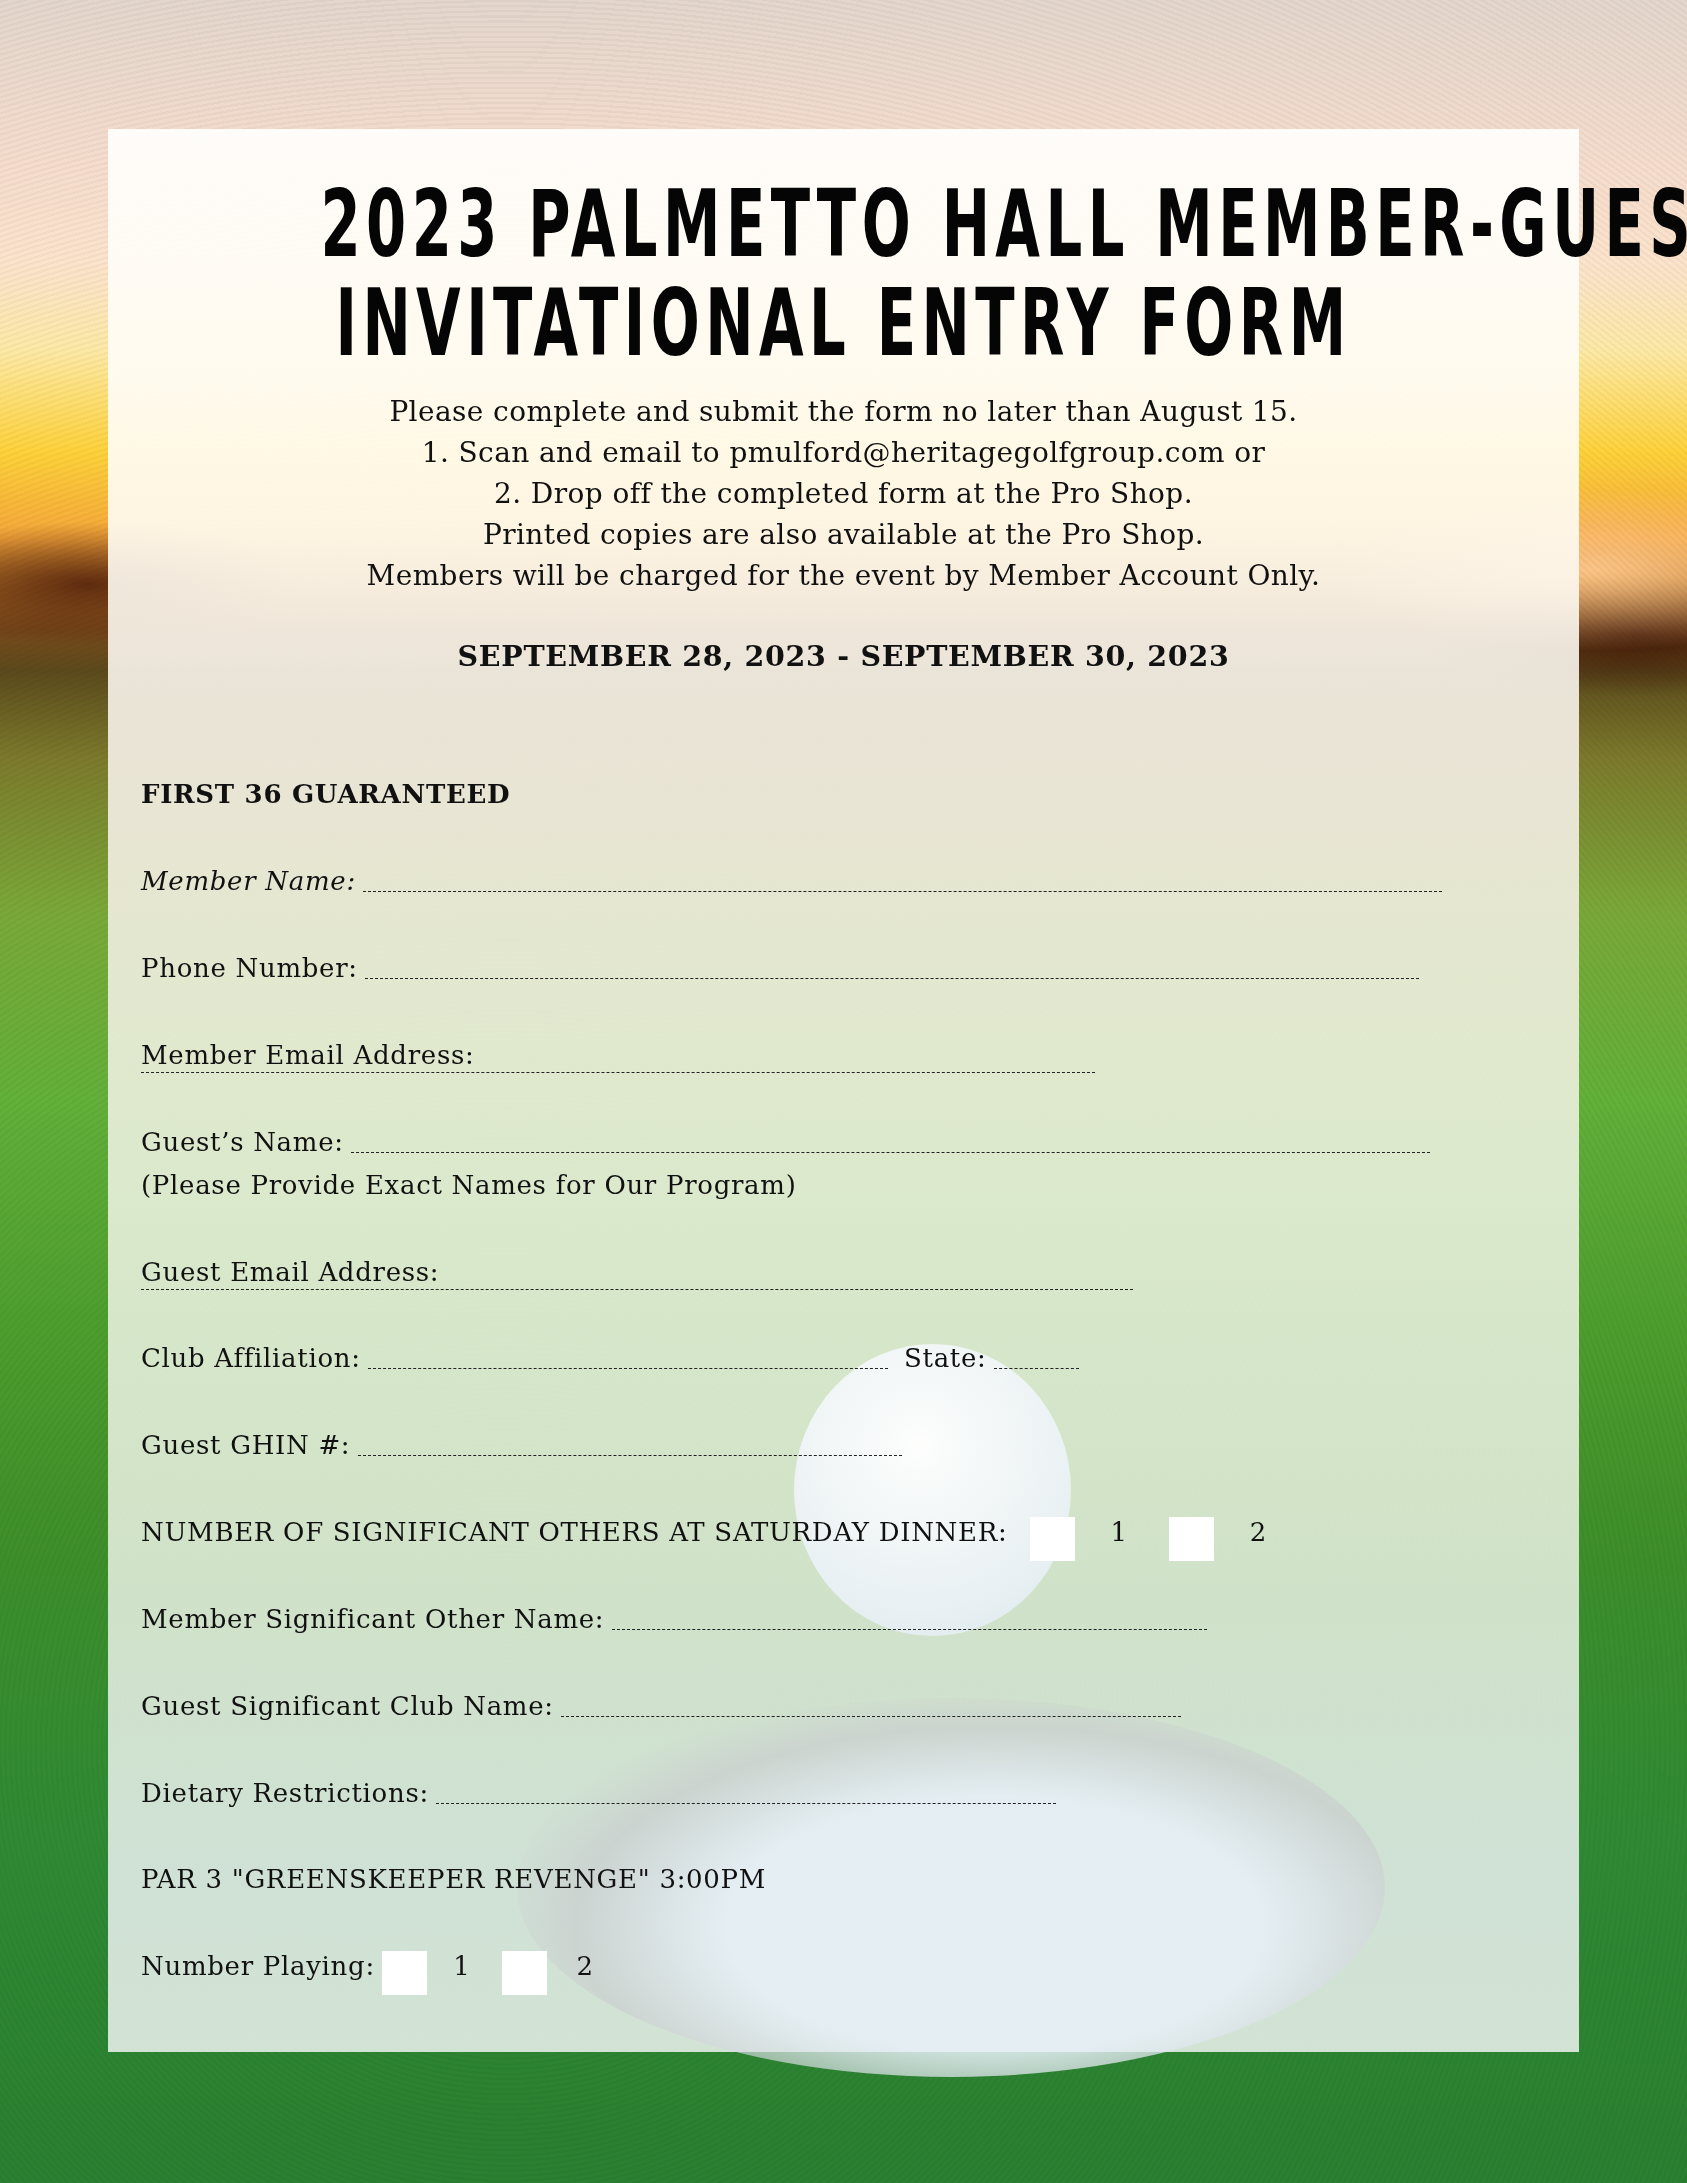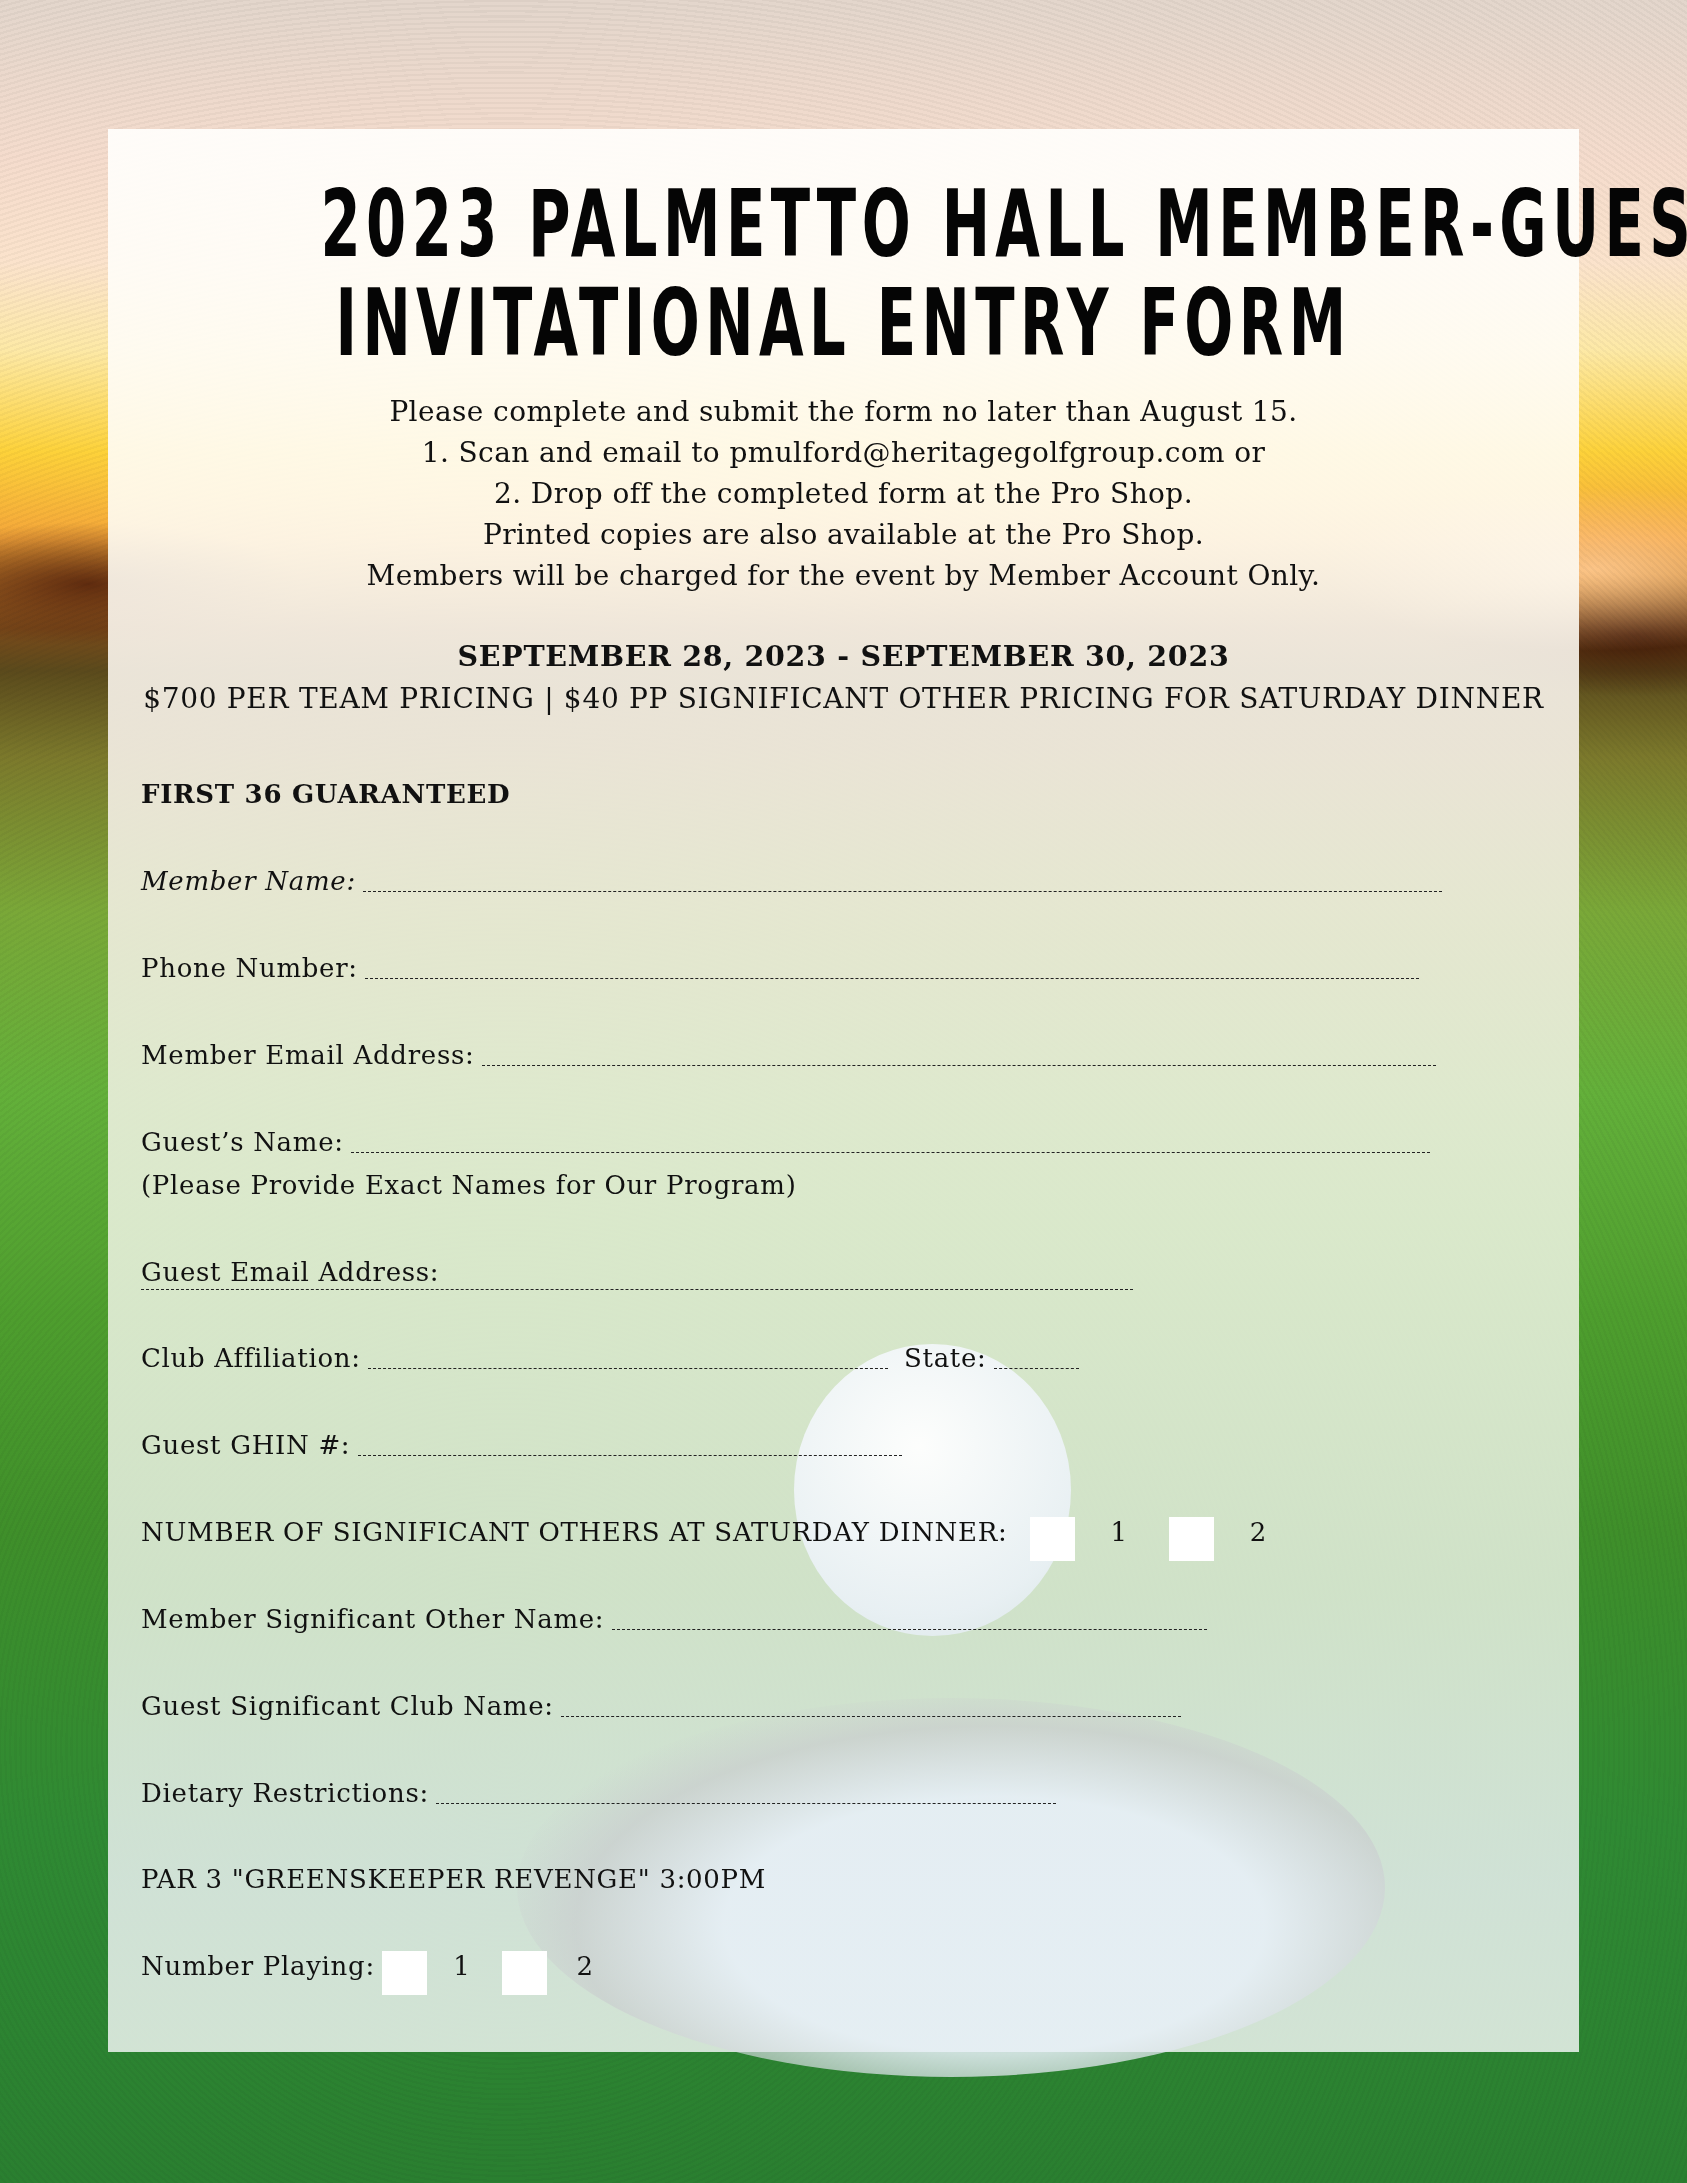--- a/index.html
+++ b/index.html
@@ -164,37 +164,36 @@
 
   <div class="instructions">
     <div>Please complete and submit the form no later than August 15.</div>
     <div>1. Scan and email to pmulford@heritagegolfgroup.com or</div>
     <div>2. Drop off the completed form at the Pro Shop.</div>
     <div>Printed copies are also available at the Pro Shop.</div>
     <div>Members will be charged for the event by Member Account Only.</div>
   </div>
 
   <div class="dates">SEPTEMBER 28, 2023 - SEPTEMBER 30, 2023</div>
-  <div class="pricing">$700 PER TEAM PRICING | $40 PP SIGNIFICANT OTHER PRICING FOR SATURDAY DINNER</div>
 
   <div class="row heading-row" style="top:779px;">
     <span>FIRST 36 GUARANTEED</span>
   </div>
 
   <div class="row" style="top:866px;font-style:italic;">
     <span class="label">Member Name:</span>
     <span class="line" style="width:1079px;"></span>
   </div>
 
   <div class="row" style="top:953px;">
     <span class="label">Phone Number:</span>
     <span class="line" style="width:1054px;"></span>
   </div>
 
-  <div class="row" style="top:1040px;">
+  <div class="row" style="top:1040px;flex-direction:column;">
     <span class="label">Member Email Address:</span>
     <span class="line" style="width:954px;"></span>
   </div>
 
   <div class="row" style="top:1127px;">
     <span class="label">Guest’s Name:</span>
     <span class="line" style="width:1079px;"></span>
   </div>
   <div class="note" style="top:1170px;">(Please Provide Exact Names for Our Program)</div>
 

